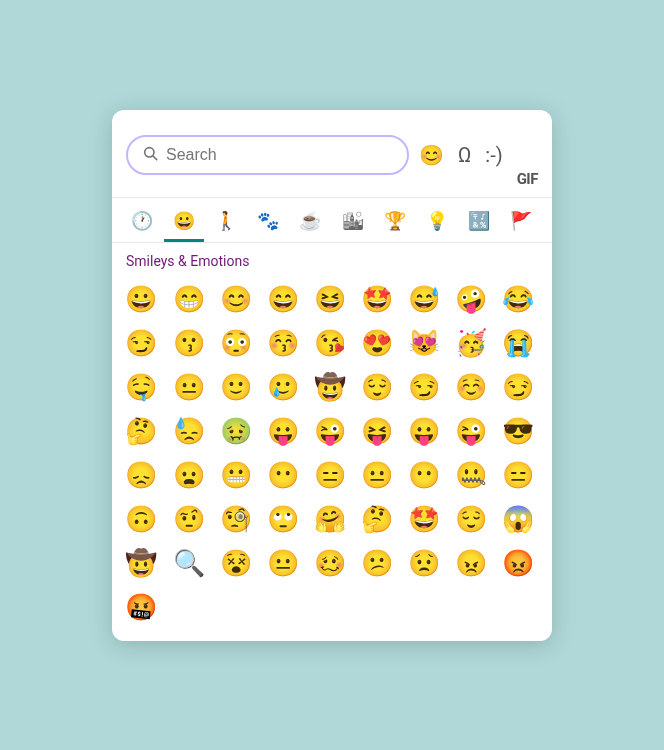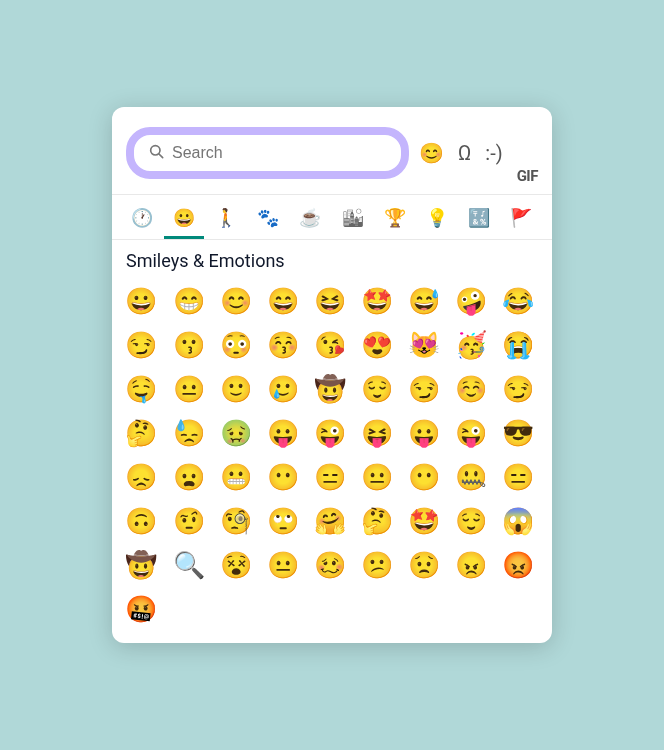--- a/index.html
+++ b/index.html
@@ -28,21 +28,21 @@
       align-items: center;
       padding: 14px 14px 10px 14px;
       gap: 10px;
       border-bottom: 1px solid #e8e8e8;
     }
 
     .search-box {
       display: flex;
       align-items: center;
       flex: 1;
-      border: 8px solid #c4b5fd;
+      border: 2px solid #c4b5fd;
       border-radius: 24px;
       padding: 8px 14px;
       gap: 8px;
       background: #fff;
     }
 
     .search-box input {
       border: none;
       outline: none;
       font-size: 16px;
@@ -105,22 +105,22 @@
     }
 
     .cat-tab.active {
       color: #00897b;
       border-bottom: 3px solid #00897b;
     }
 
     
     .category-label {
       padding: 10px 14px 6px 14px;
-      font-size: 18px;
-      color: #0f172a;
+      font-size: 14px;
+      color: #701a75;
       font-weight: 400;
     }
 
     
     .emoji-grid {
       display: grid;
       grid-template-columns: repeat(9, 1fr);
       padding: 2px 8px 4px 8px;
       gap: 0;
       max-height: 520px;

